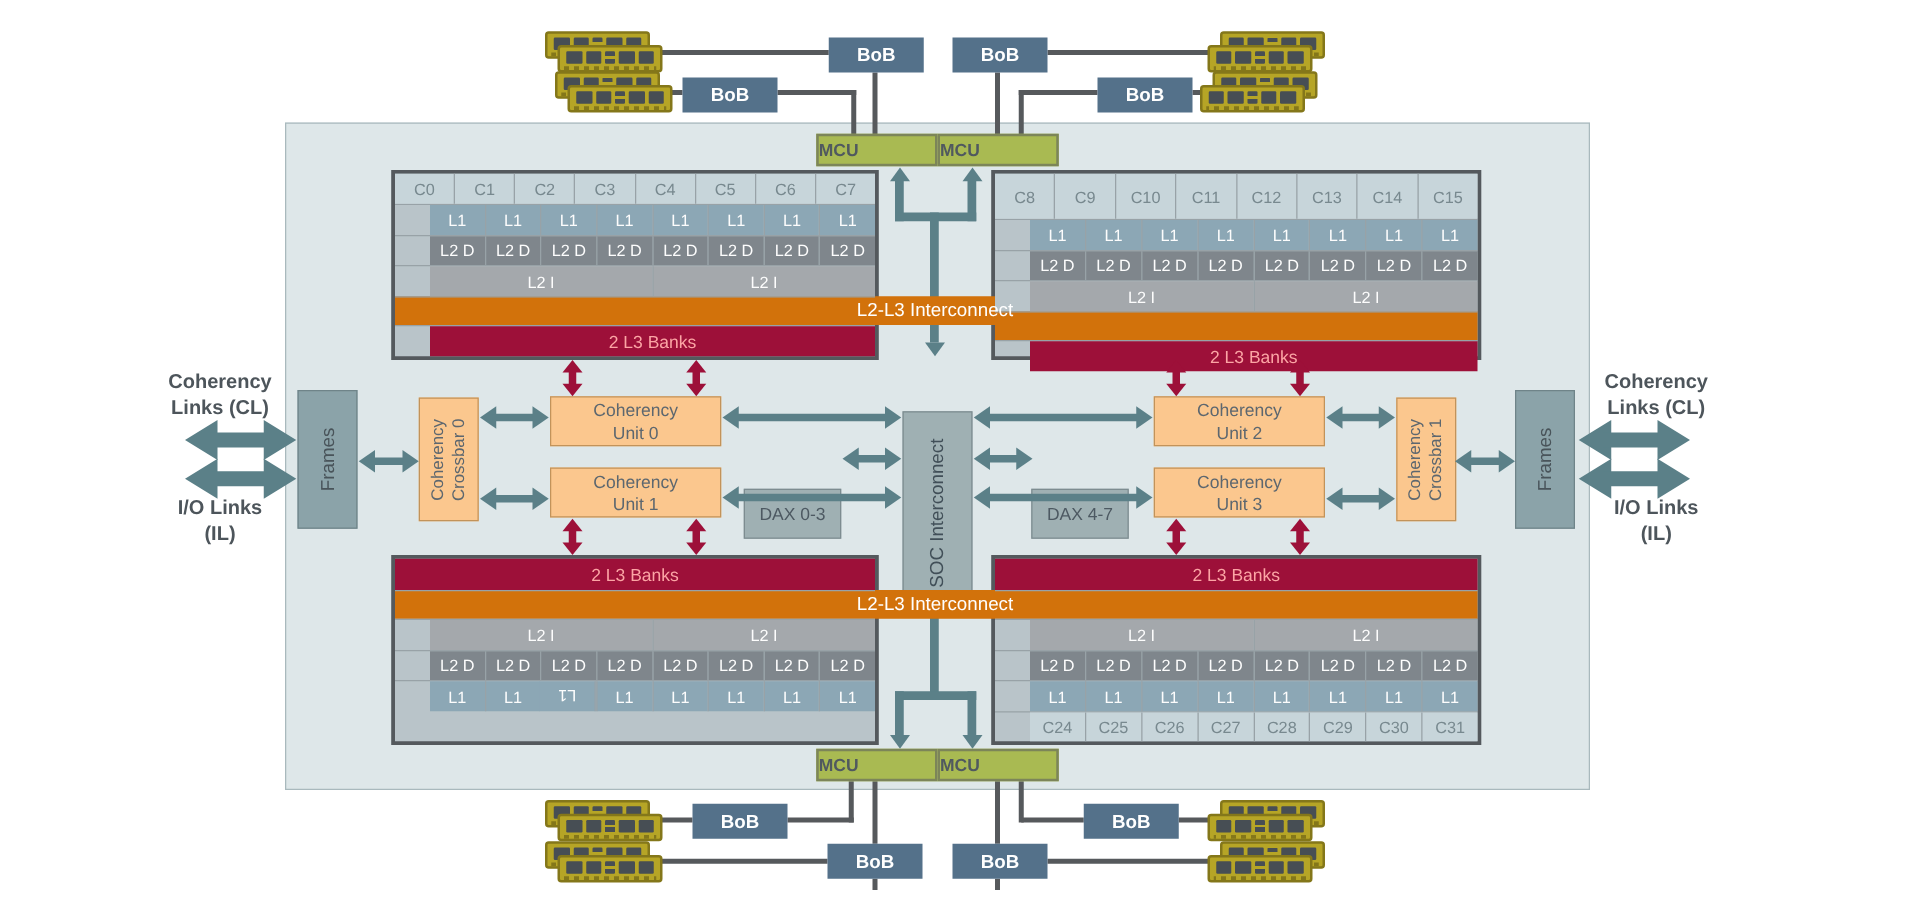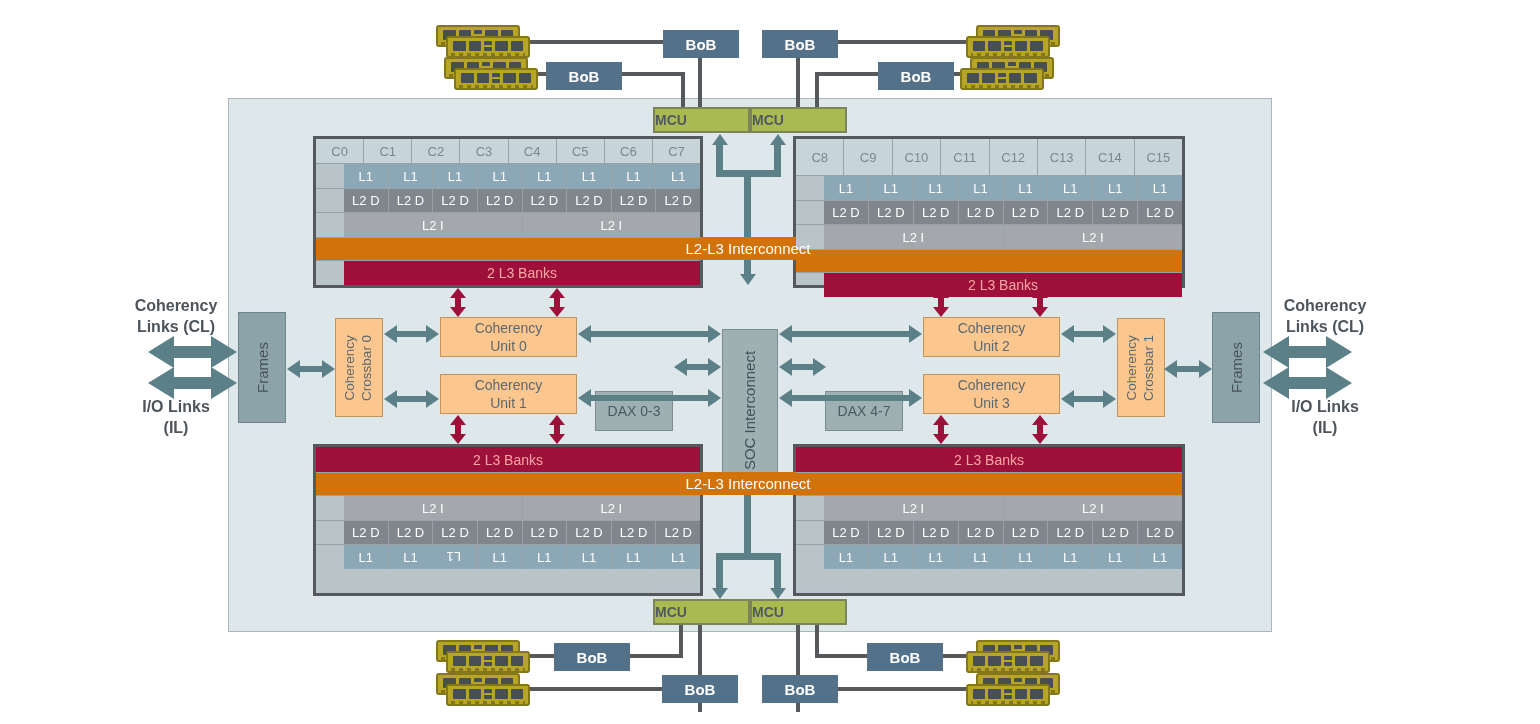--- a/index.html
+++ b/index.html
@@ -425,20 +425,30 @@
       <div class="crow r-l1" style="height: 25px;">
         <div class="cell">L1</div>
         <div class="cell">L1</div>
         <div class="cell">L1</div>
         <div class="cell">L1</div>
         <div class="cell">L1</div>
         <div class="cell">L1</div>
         <div class="cell">L1</div>
         <div class="cell">L1</div>
       </div>
+      <div class="crow r-core" style="height: 24px;">
+        <div class="cell">C24</div>
+        <div class="cell">C25</div>
+        <div class="cell">C26</div>
+        <div class="cell">C27</div>
+        <div class="cell">C28</div>
+        <div class="cell">C29</div>
+        <div class="cell">C30</div>
+        <div class="cell">C31</div>
+      </div>
     </div>
 
   <div class="oband abs" style="left:700px;top:237px;width:96px;height:23px;"></div>
   <div class="oband abs" style="left:700px;top:472px;width:96px;height:23px;"></div>
   <div class="obandlabel abs" style="left:598px;top:237px;width:300px;height:23px;line-height:23px;">L2-L3 Interconnect</div>
   <div class="obandlabel abs" style="left:598px;top:472px;width:300px;height:23px;line-height:23px;">L2-L3 Interconnect</div>
 
   <div class="teal-box abs" style="left:722px;top:285px;width:56px;height:162px;">
     <div class="vwrap">
         <div class="vtext soc-t">SOC Interconnect</div>

